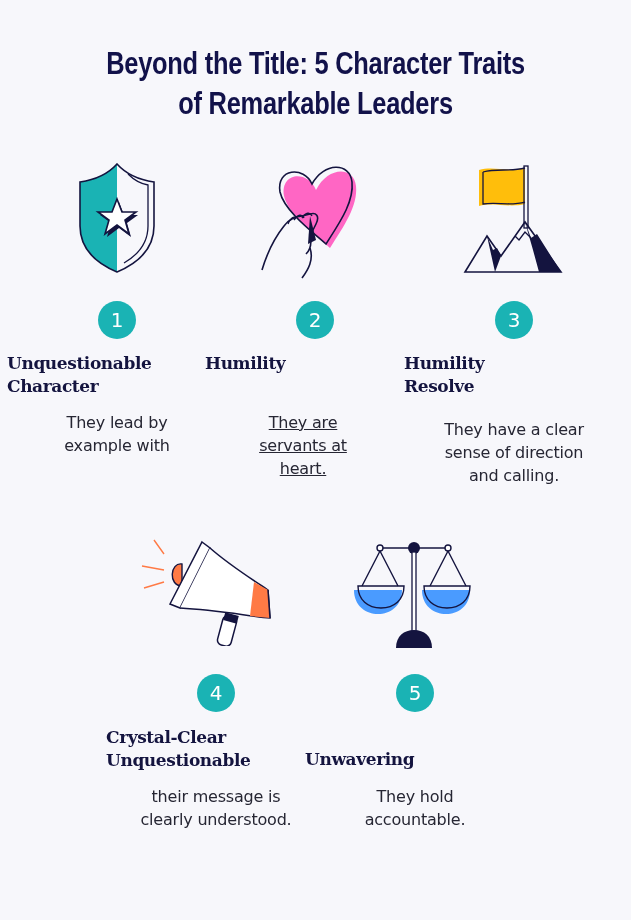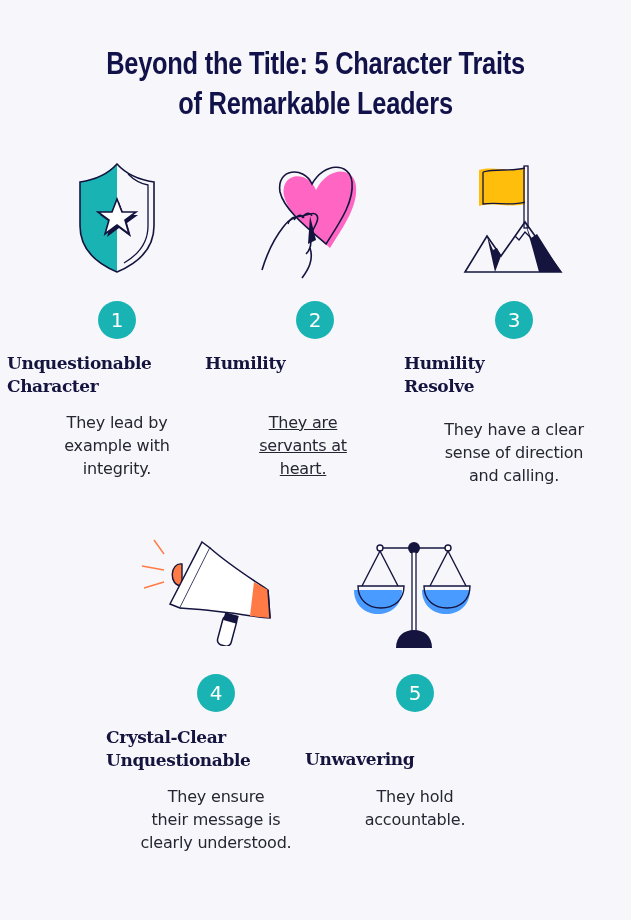--- a/index.html
+++ b/index.html
@@ -46,21 +46,20 @@
     <polygon points="41,39 46,52 60,52 49,60 53,74 41,65 29,74 33,60 22,52 36,52" fill="#ffffff" stroke="#14143f" stroke-width="1.6"></polygon>
   </svg>
   <div class="badge" style="left:98px;top:301px;">1</div>
   <div class="trait-title" style="left:7px;top:352px;">
     <div>Unquestionable</div>
     <div>Character</div>
   </div>
   <div class="trait-desc" style="left:7px;top:411px;">
     <div>They lead by</div>
     <div>example with</div>
-    <div>integrity.</div>
   </div>
 </div>
 
 <div>
   <svg class="icon" style="left:258px;top:160px;" width="112" height="120" viewBox="0 0 112 120">
     <path d="M58 30 C50 10 22 12 26 36 C30 54 56 74 72 88 C86 66 100 46 98 26 C96 6 70 6 58 30 Z" fill="#ff66c4"></path>
     <path d="M54 24 C46 6 18 8 22 32 C26 50 52 70 68 84 C82 62 96 42 94 22 C92 2 66 2 54 24 Z" fill="none" stroke="#14143f" stroke-width="1.6"></path>
     <path d="M4 110 C10 90 18 76 26 66 C30 60 38 56 44 56 L52 54 C58 52 62 56 58 64 L52 76 C54 84 52 90 48 94" fill="none" stroke="#14143f" stroke-width="1.6"></path>
     <path d="M30 64 C32 58 36 56 38 58 M36 60 C40 54 44 54 46 58 M44 58 C48 52 52 52 54 56" fill="none" stroke="#14143f" stroke-width="1.4"></path>
     <path d="M52 88 C56 100 50 110 44 118" fill="none" stroke="#14143f" stroke-width="1.6"></path>
@@ -109,21 +108,20 @@
     <path d="M130 54 L132 82" stroke="#14143f" stroke-width="1.5"></path>
     <rect x="82" y="80" width="14" height="30" rx="5" transform="rotate(15 89 95)" fill="#ffffff" stroke="#14143f" stroke-width="1.5"></rect>
     <rect x="86" y="78" width="14" height="8" transform="rotate(15 93 82)" fill="#14143f"></rect>
   </svg>
   <div class="badge" style="left:197px;top:674px;">4</div>
   <div class="trait-title" style="left:106px;top:726px;">
     <div>Crystal-Clear</div>
     <div>Unquestionable</div>
   </div>
   <div class="trait-desc" style="left:106px;top:785px;">
-    <div>They ensure</div>
     <div>their message is</div>
     <div>clearly understood.</div>
   </div>
 </div>
 
 <div>
   <svg class="icon" style="left:352px;top:540px;" width="124" height="110" viewBox="0 0 124 110">
     <line x1="28" y1="8" x2="96" y2="8" stroke="#14143f" stroke-width="1.6"></line>
     <circle cx="62" cy="8" r="6" fill="#14143f"></circle>
     <circle cx="28" cy="8" r="3" fill="#ffffff" stroke="#14143f" stroke-width="1.4"></circle>

